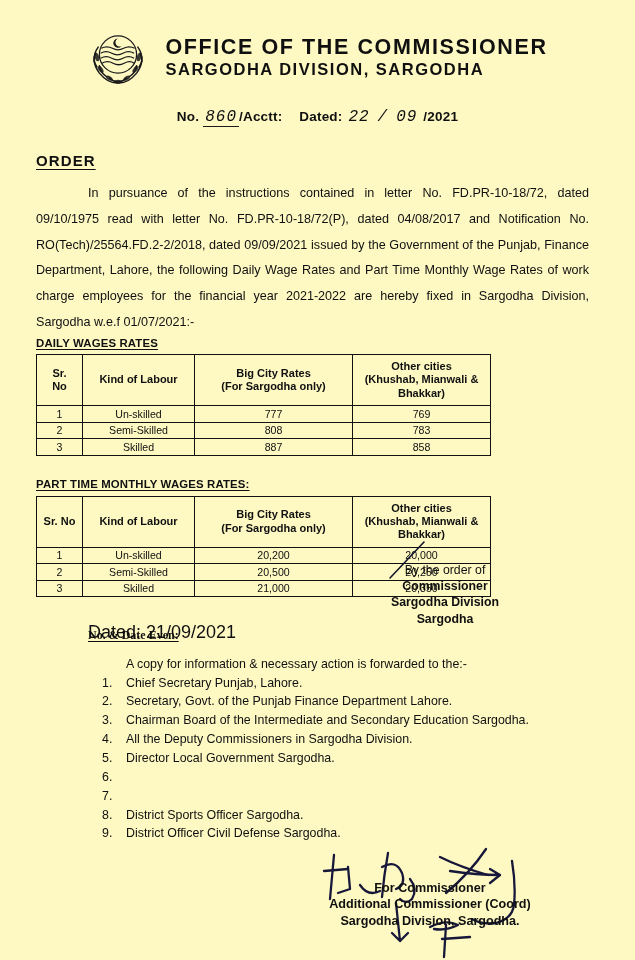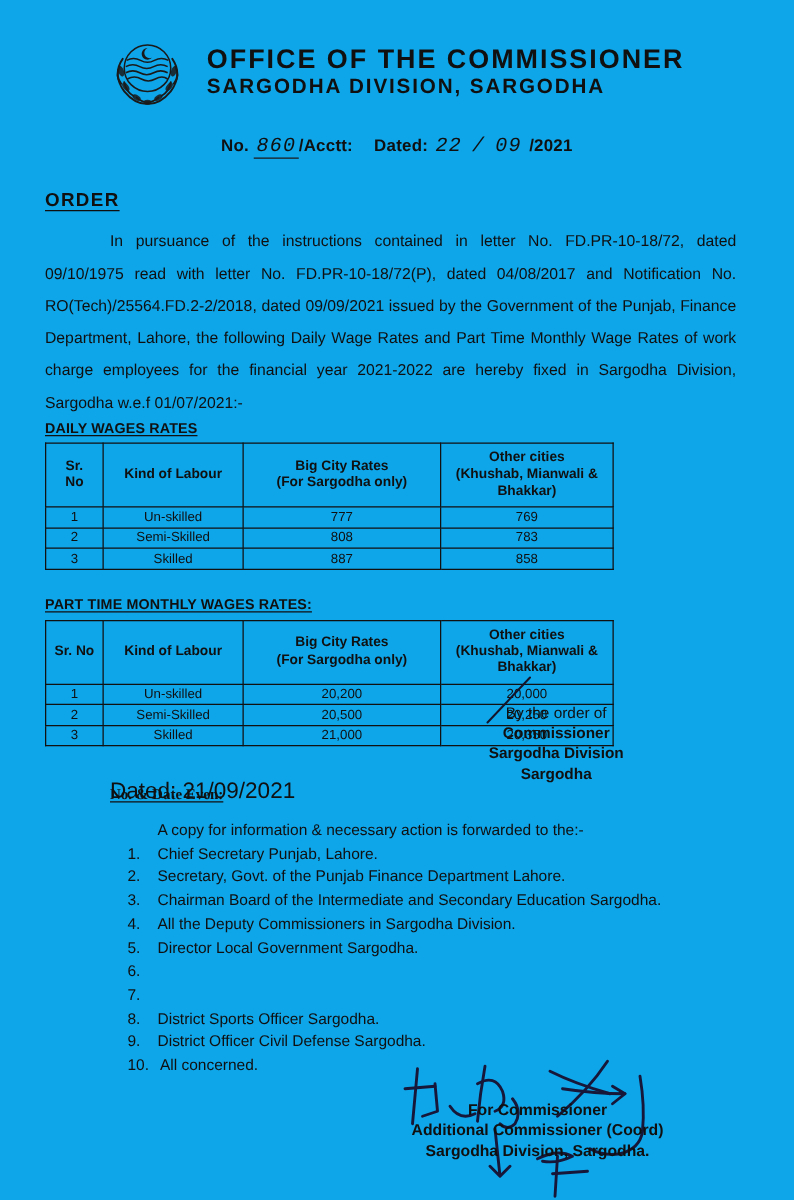--- a/index.html
+++ b/index.html
@@ -9,21 +9,21 @@
     background: #ffffff;
   }
   body {
     font-family: "Liberation Sans", sans-serif;
     color: #101010;
   }
   .page {
     position: relative;
     width: 635px;
     height: 960px;
-    background: #0ea5e9;
+    background: #fef9c3;
     overflow: hidden;
     box-sizing: border-box;
   }
 
   
   .letterhead {
     display: flex;
     align-items: center;
     justify-content: center;
     padding-top: 26px;
@@ -423,24 +423,20 @@
           <span class="num">7.</span>
         </li>
       <li>
           <span class="num">8.</span>
           <span>District Sports Officer Sargodha.</span>
         </li>
       <li>
           <span class="num">9.</span>
           <span>District Officer Civil Defense Sargodha.</span>
         </li>
-      <li class="wide">
-          <span class="num">10.</span>
-          <span>All concerned.</span>
-        </li>
     </ol>
   </div>
 
   <svg class="sig-ink" viewBox="0 0 260 115">
     <g fill="none" stroke="#17173a" stroke-width="2.3" stroke-linecap="round" stroke-linejoin="round">
       <path d="M34 10 L30 54"></path>
       <path d="M24 26 L48 24"></path>
       <path d="M48 22 L50 44 L38 48"></path>
       <path d="M60 40 Q68 52 80 46"></path>
       <path d="M88 8 Q84 30 82 52"></path>

